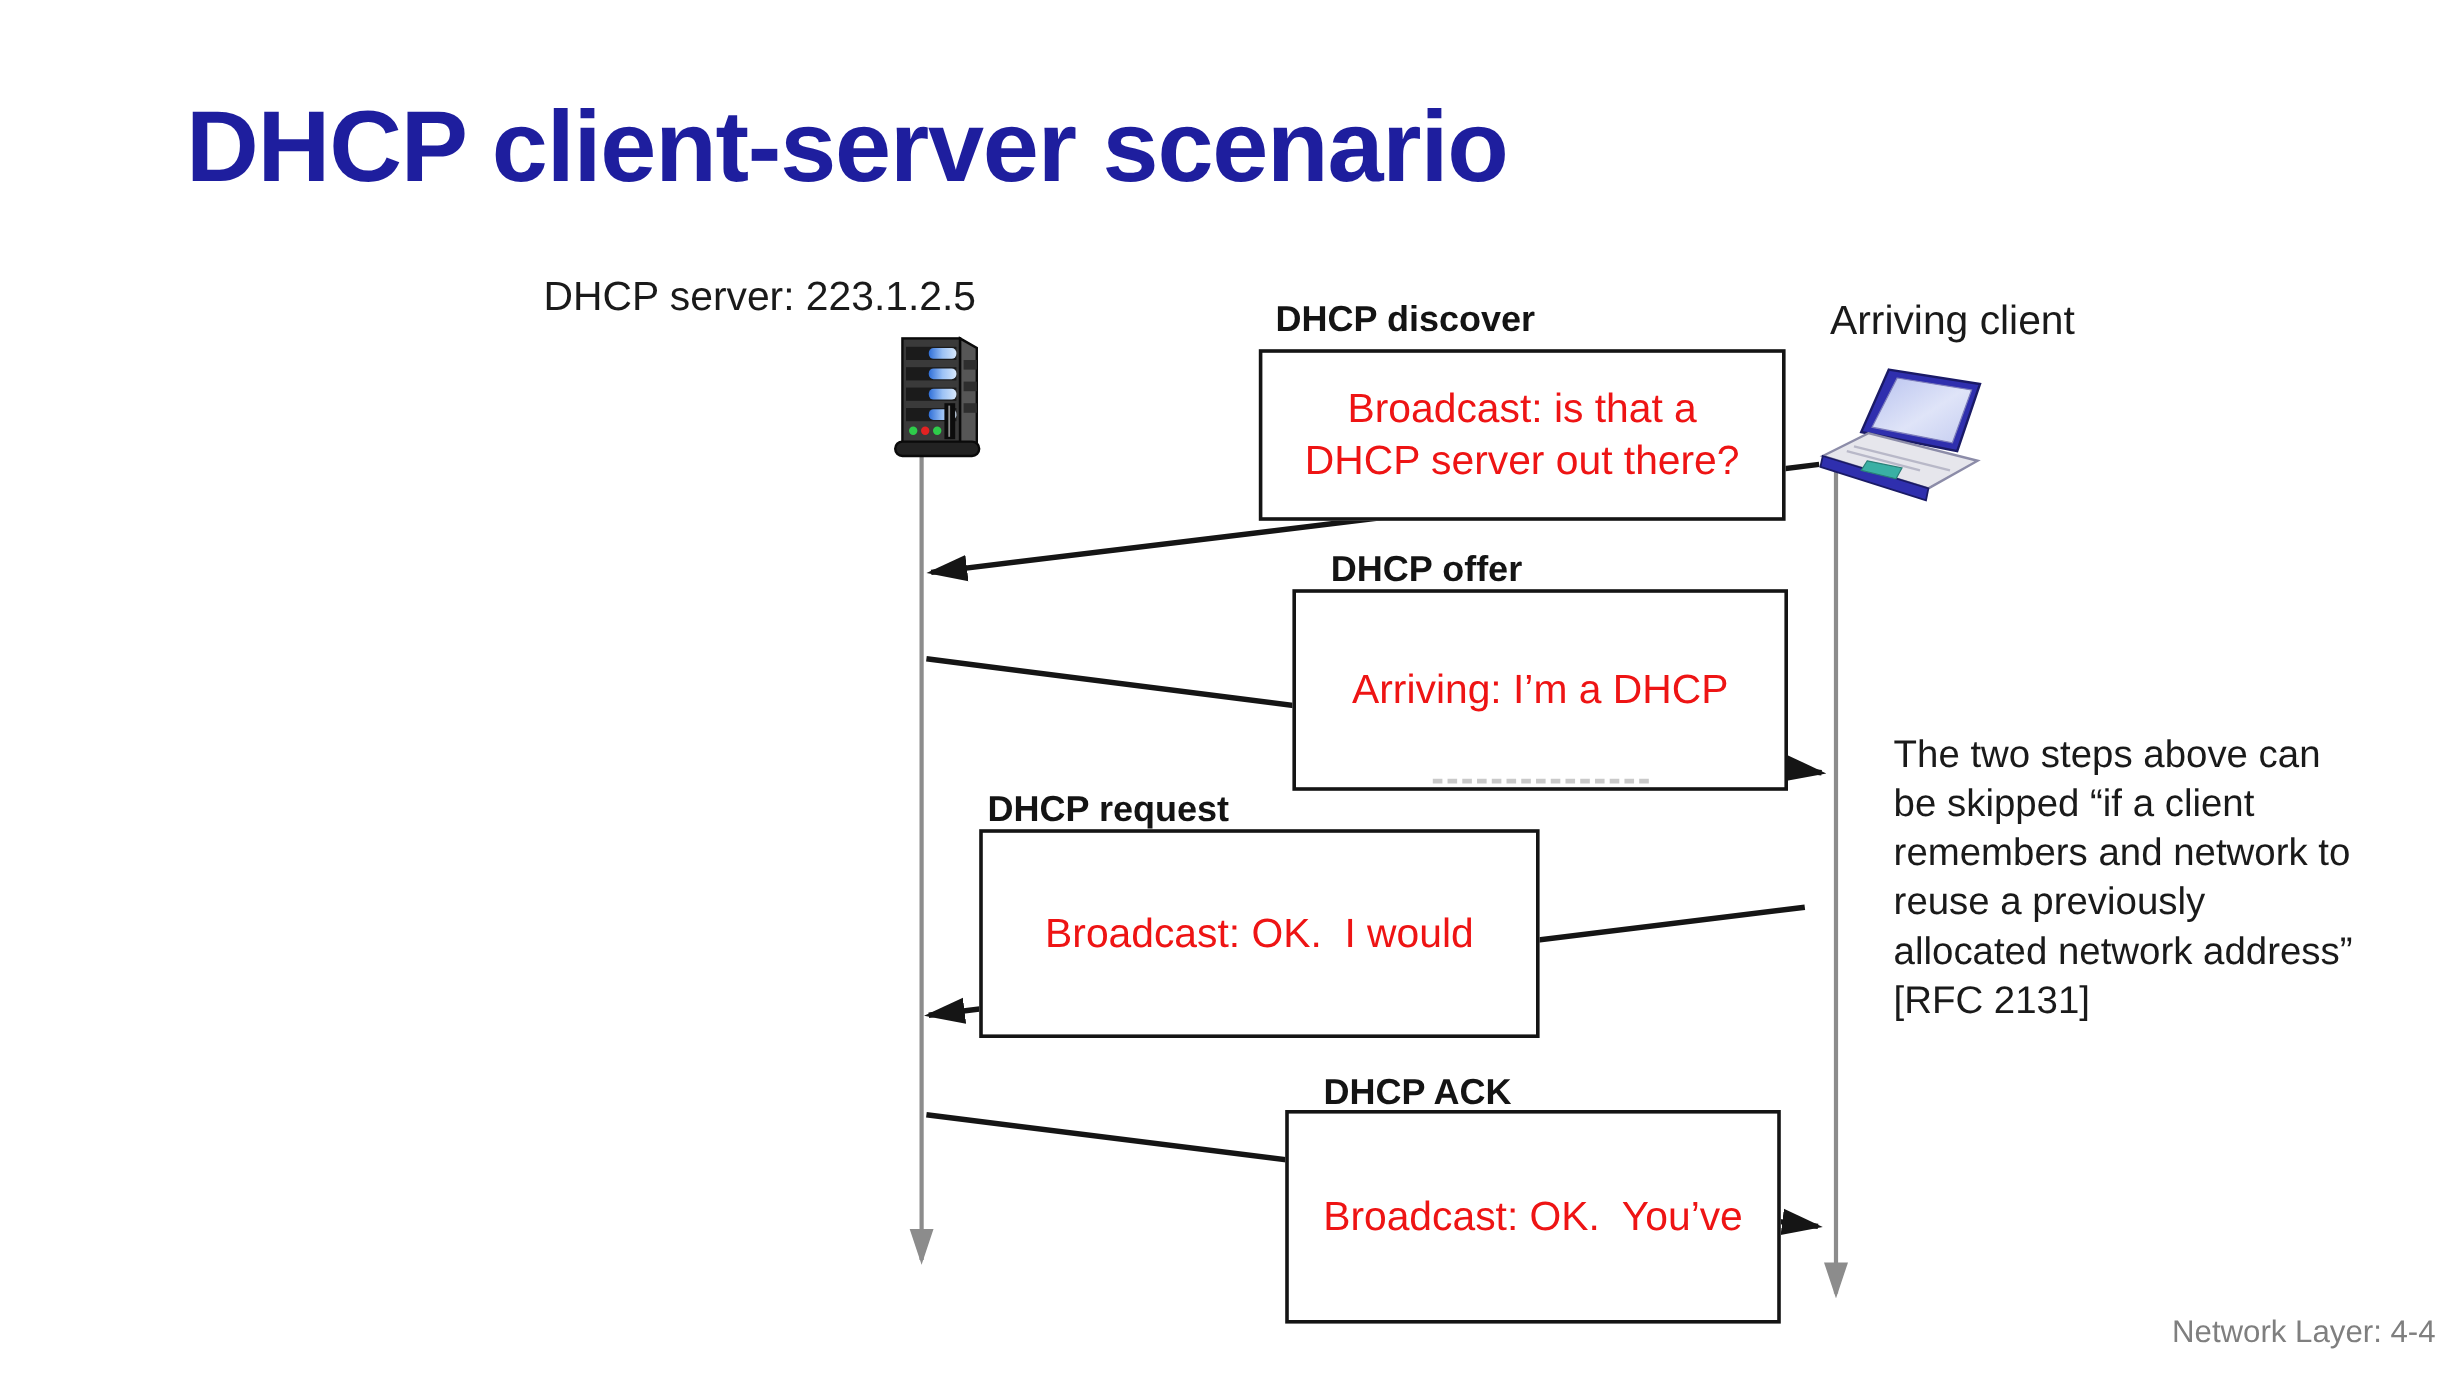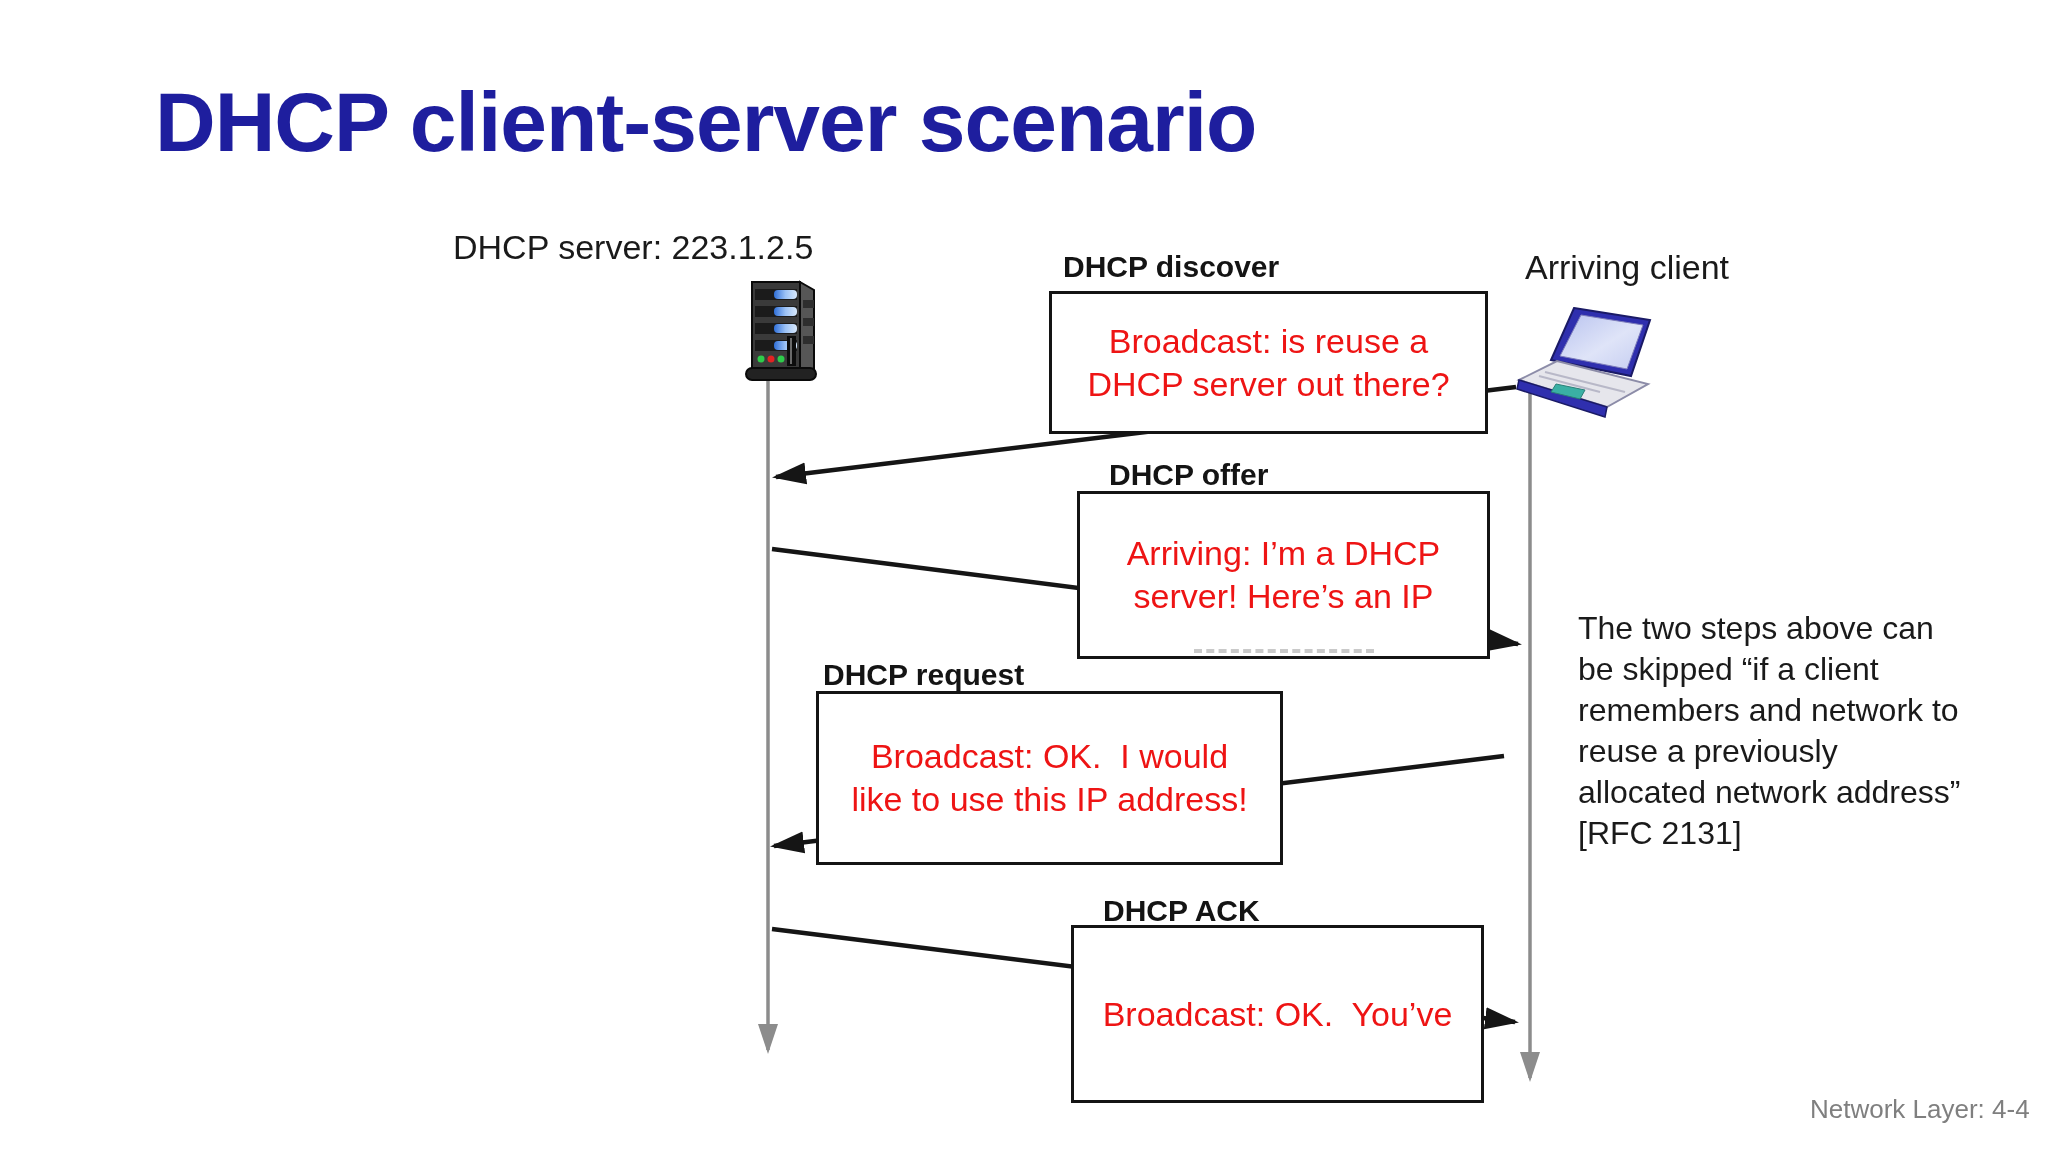--- a/index.html
+++ b/index.html
@@ -111,35 +111,33 @@
     </g>
   </svg>
 
   <div class="slide-title">DHCP client-server scenario</div>
 
   <div class="actor-label" id="server-label">DHCP server: 223.1.2.5</div>
   <div class="actor-label" id="client-label">Arriving client</div>
 
   <div class="msg-label" id="label-discover">DHCP discover</div>
   <div class="msg-box" id="box-discover">
-    <div class="msg-line">Broadcast: is reuse a</div>
+    <div class="msg-line">Broadcast: is that a</div>
     <div class="msg-line">DHCP server out there?</div>
   </div>
 
   <div class="msg-label" id="label-offer">DHCP offer</div>
   <div class="msg-box" id="box-offer">
     <div class="msg-line">Arriving: I’m a DHCP</div>
-    <div class="msg-line">server! Here’s an IP</div>
     <div class="clipped-hint"></div>
   </div>
 
   <div class="msg-label" id="label-request">DHCP request</div>
   <div class="msg-box" id="box-request">
     <div class="msg-line">Broadcast: OK.  I would</div>
-    <div class="msg-line">like to use this IP address!</div>
   </div>
 
   <div class="msg-label" id="label-ack">DHCP ACK</div>
   <div class="msg-box" id="box-ack">
     <div class="msg-line">Broadcast: OK.  You’ve</div>
   </div>
 
   <div id="rfc-note">
     <div class="note-line">The two steps above can</div>
     <div class="note-line">be skipped “if a client</div>

